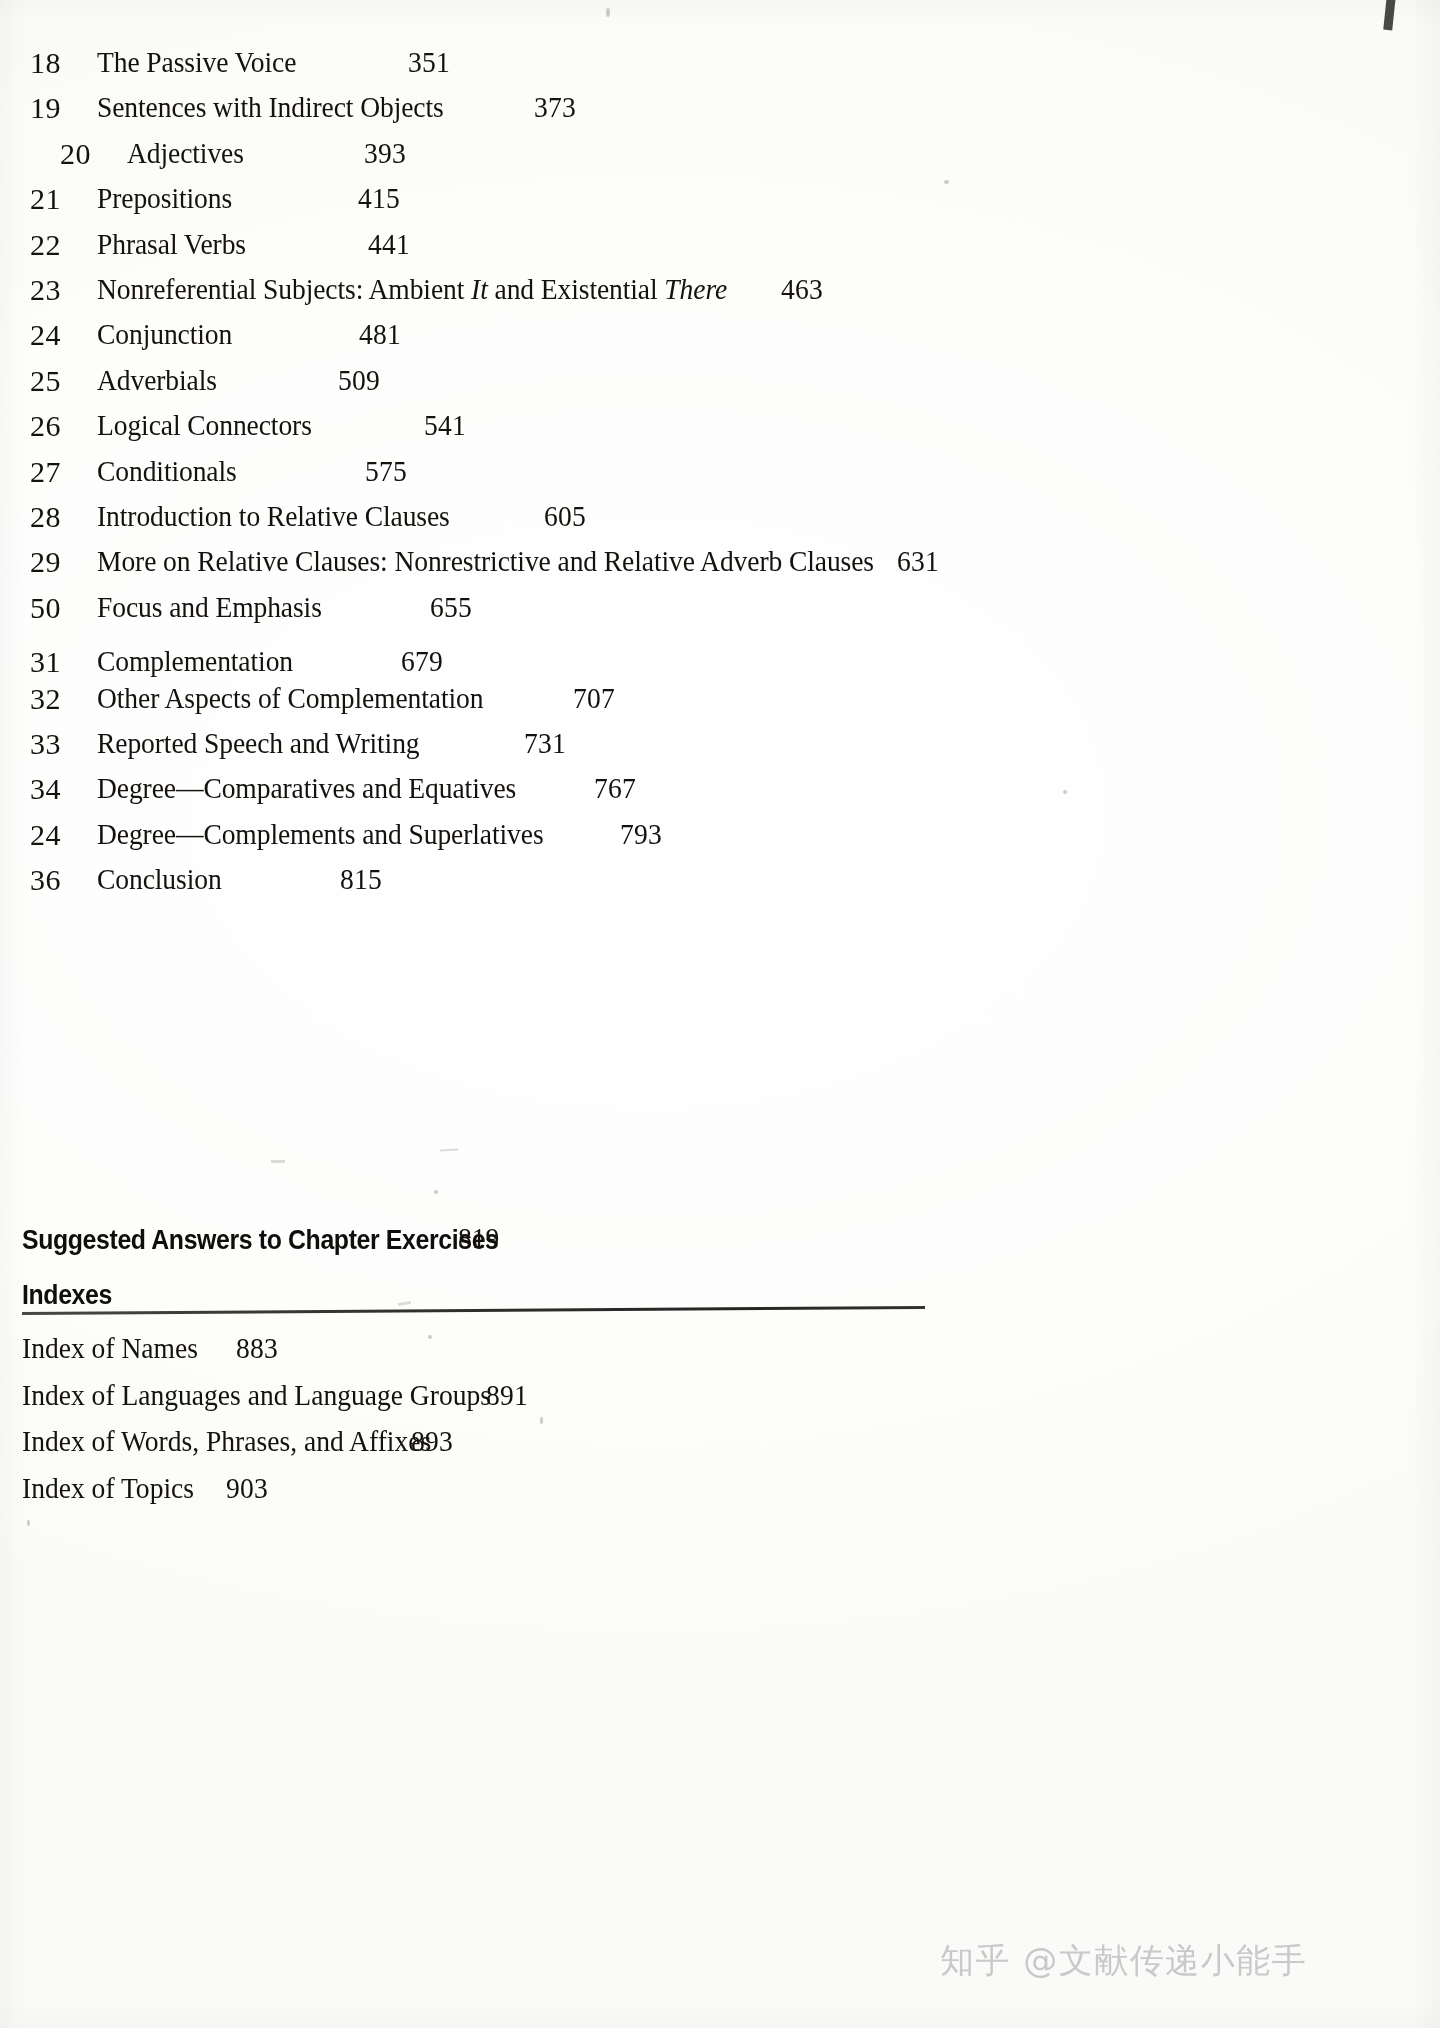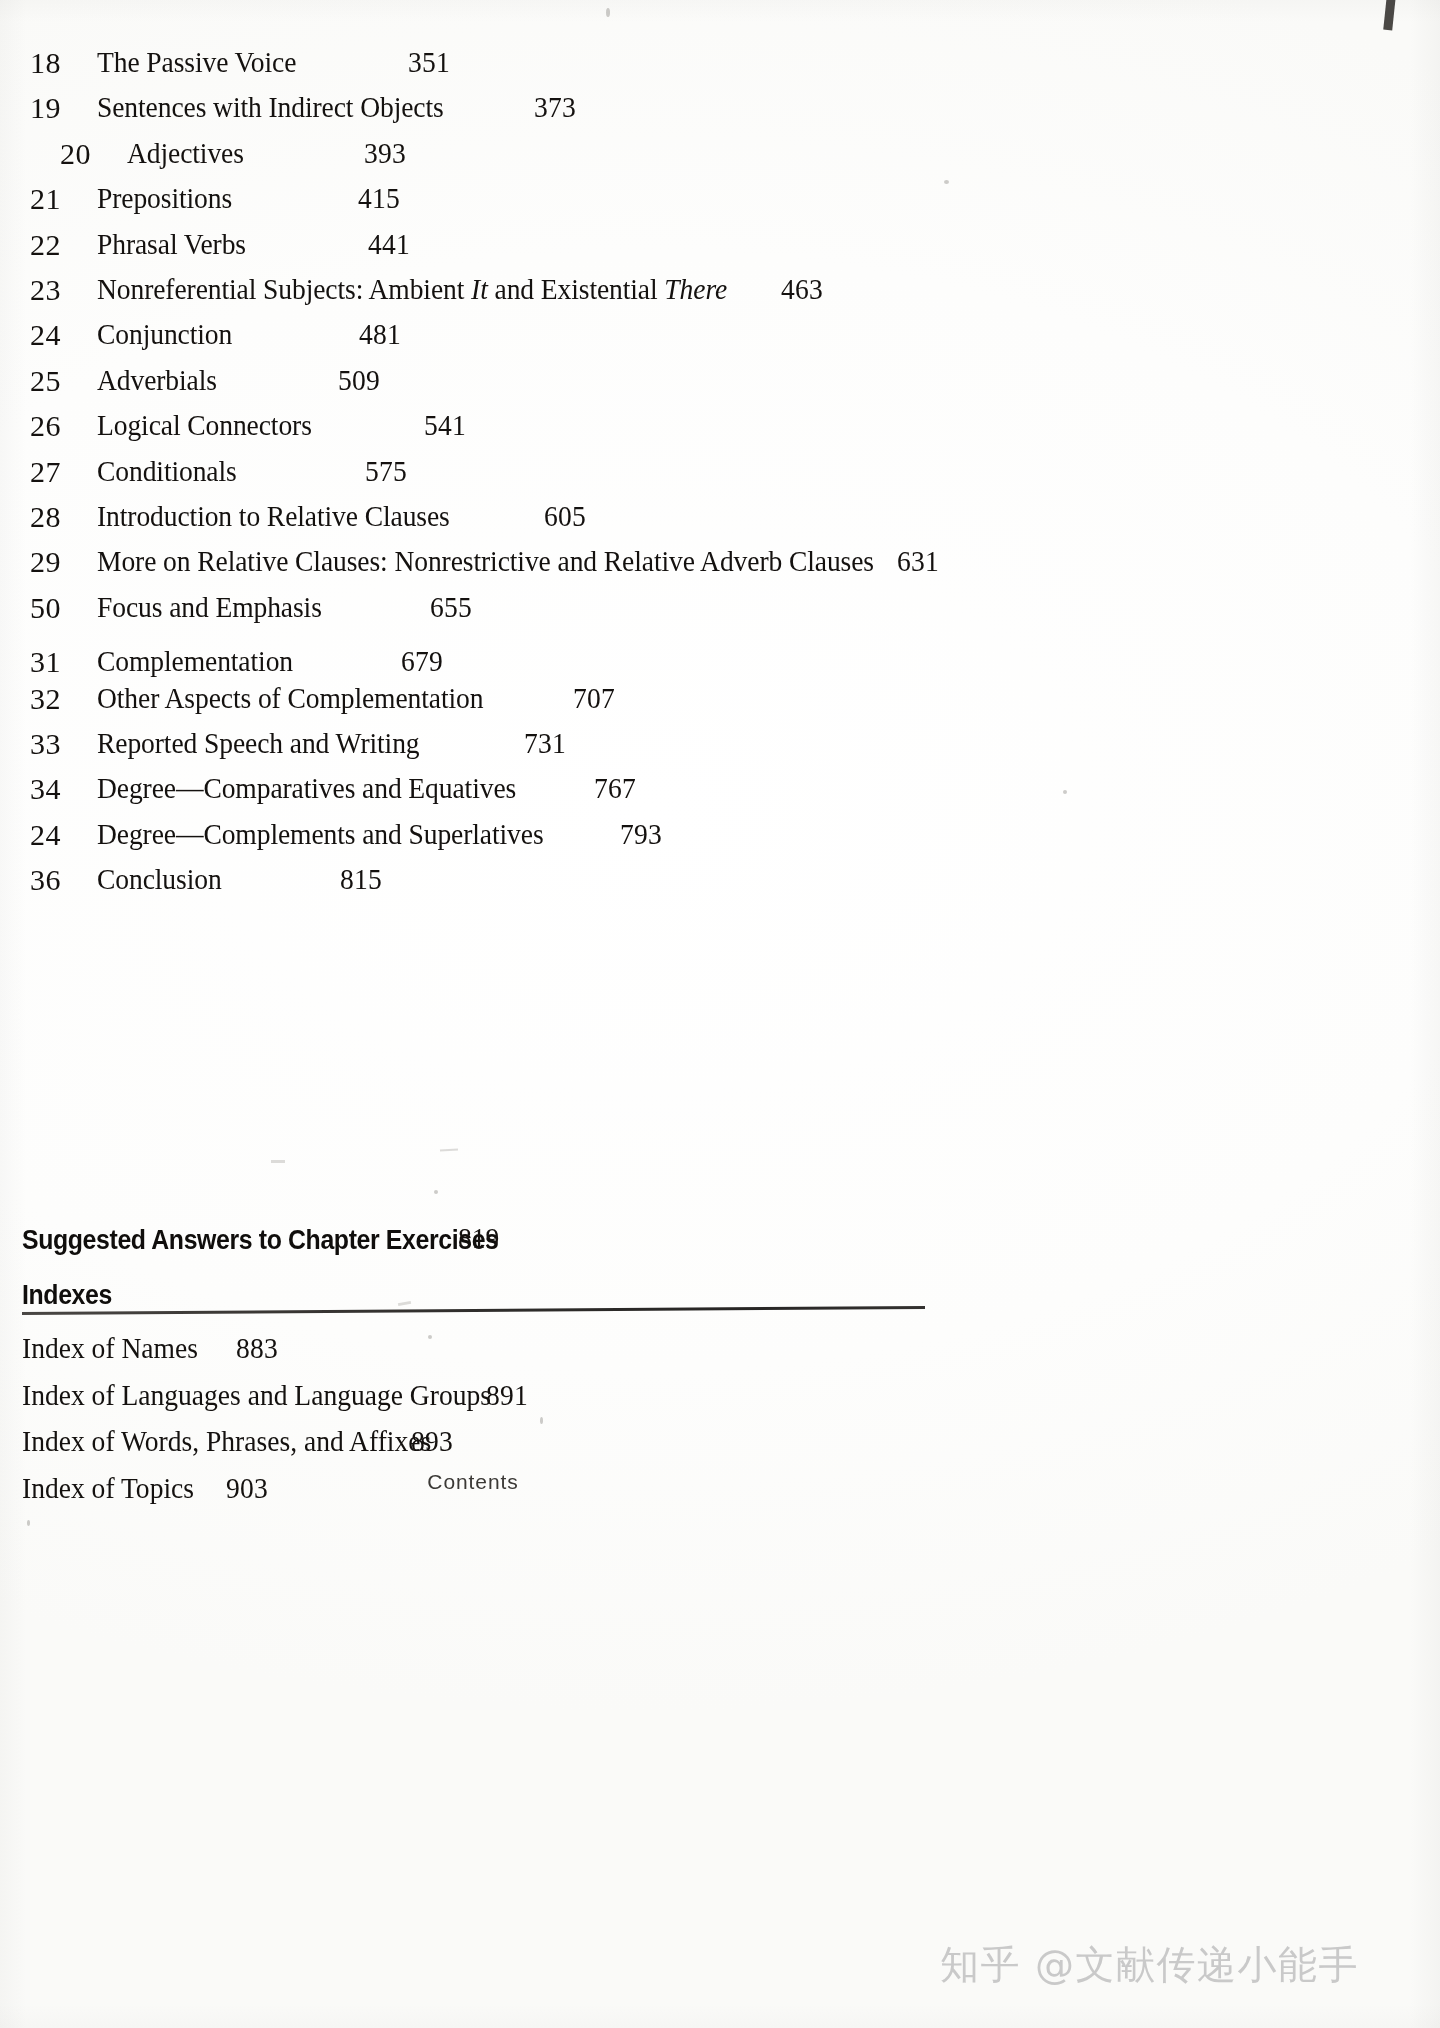--- a/index.html
+++ b/index.html
@@ -149,21 +149,21 @@
     letter-spacing: 0.9px;
     color: #3b3936;
   }
 
   
   #watermark {
     position: absolute;
     top: 1938px;
     left: 940px;
     font-family: "DejaVu Sans", "Liberation Sans", sans-serif;
-    font-size: 39px;
+    font-size: 34px;
     letter-spacing: 1.5px;
     color: #c9c9c9;
     white-space: nowrap;
   }
 
   
   .speck {
     position: absolute;
     background: #9c9a96;
     border-radius: 50%;
@@ -313,21 +313,20 @@
       <div class="index-row" style="top: 1425px;">
         <span class="index-label">Index of Words, Phrases, and Affixes</span>
         <span class="index-page" style="left: 411px;">893</span>
       </div>
       <div class="index-row" style="top: 1472px;">
         <span class="index-label">Index of Topics</span>
         <span class="index-page" style="left: 226px;">903</span>
       </div>
     </div>
 
-  <div id="footer">Contents</div>
 
   <div id="watermark">知乎 @文献传递小能手</div>
 
   <div class="speck" style="left:606px; top:8px;  width:4px;  height:9px;"></div>
   <div class="speck" style="left:944px; top:180px; width:5px; height:4px;"></div>
   <div class="smudge" style="left:440px; top:1149px; width:18px; height:2px; transform:rotate(-3deg);"></div>
   <div class="smudge" style="left:271px; top:1160px; width:14px; height:3px;"></div>
   <div class="speck" style="left:434px; top:1190px; width:4px; height:4px;"></div>
   <div class="smudge" style="left:398px; top:1302px; width:13px; height:3px; transform:rotate(-10deg);"></div>
   <div class="speck" style="left:428px; top:1335px; width:4px; height:4px;"></div>

